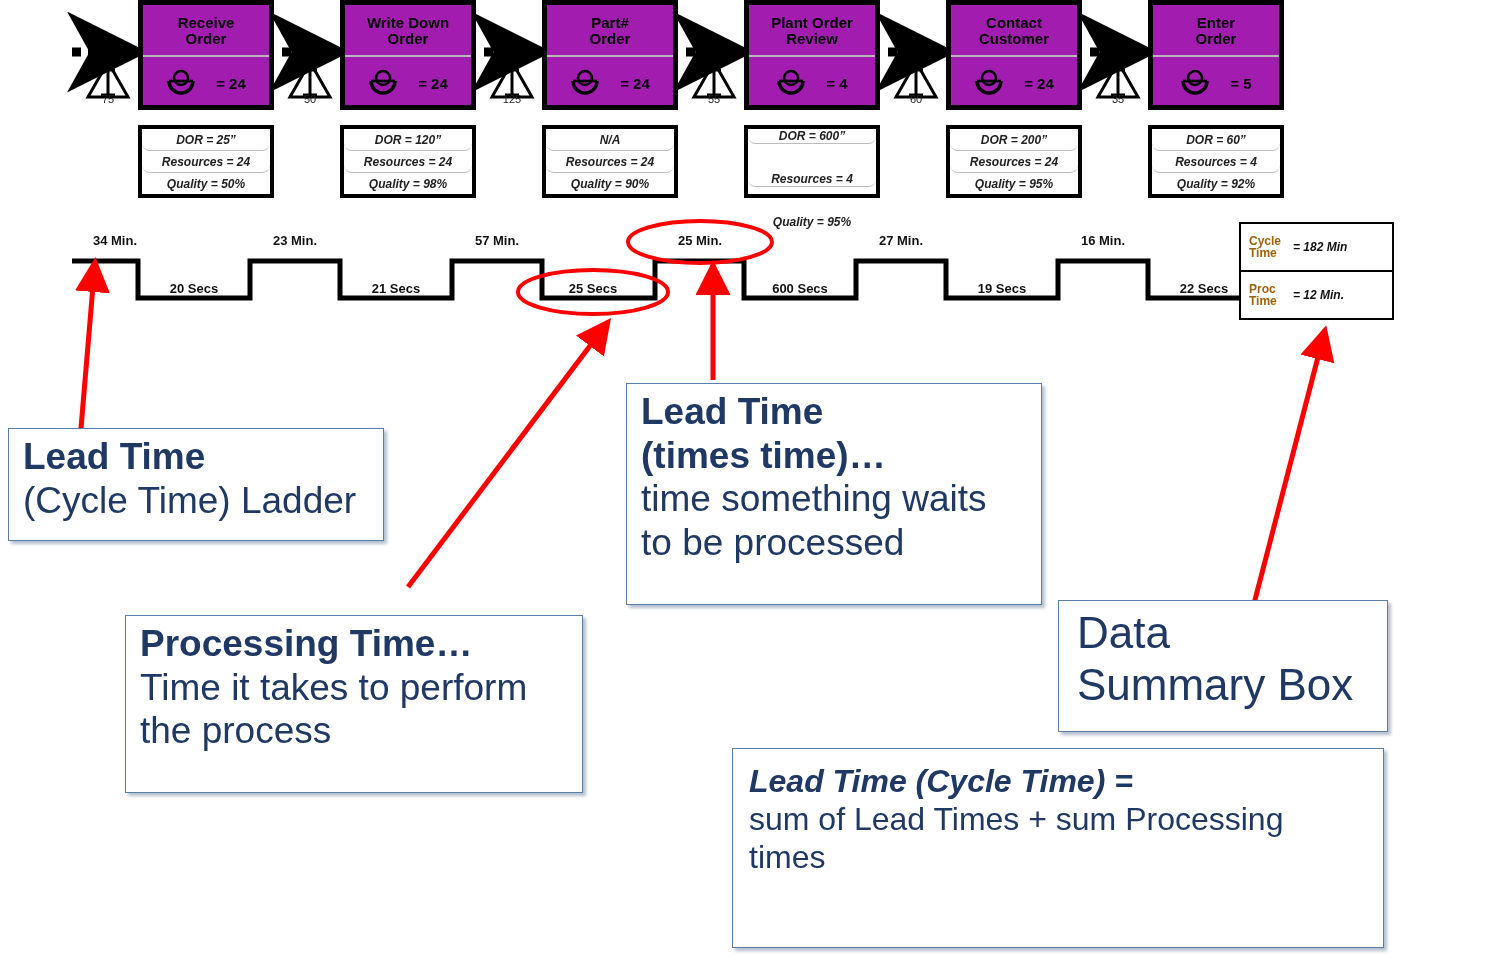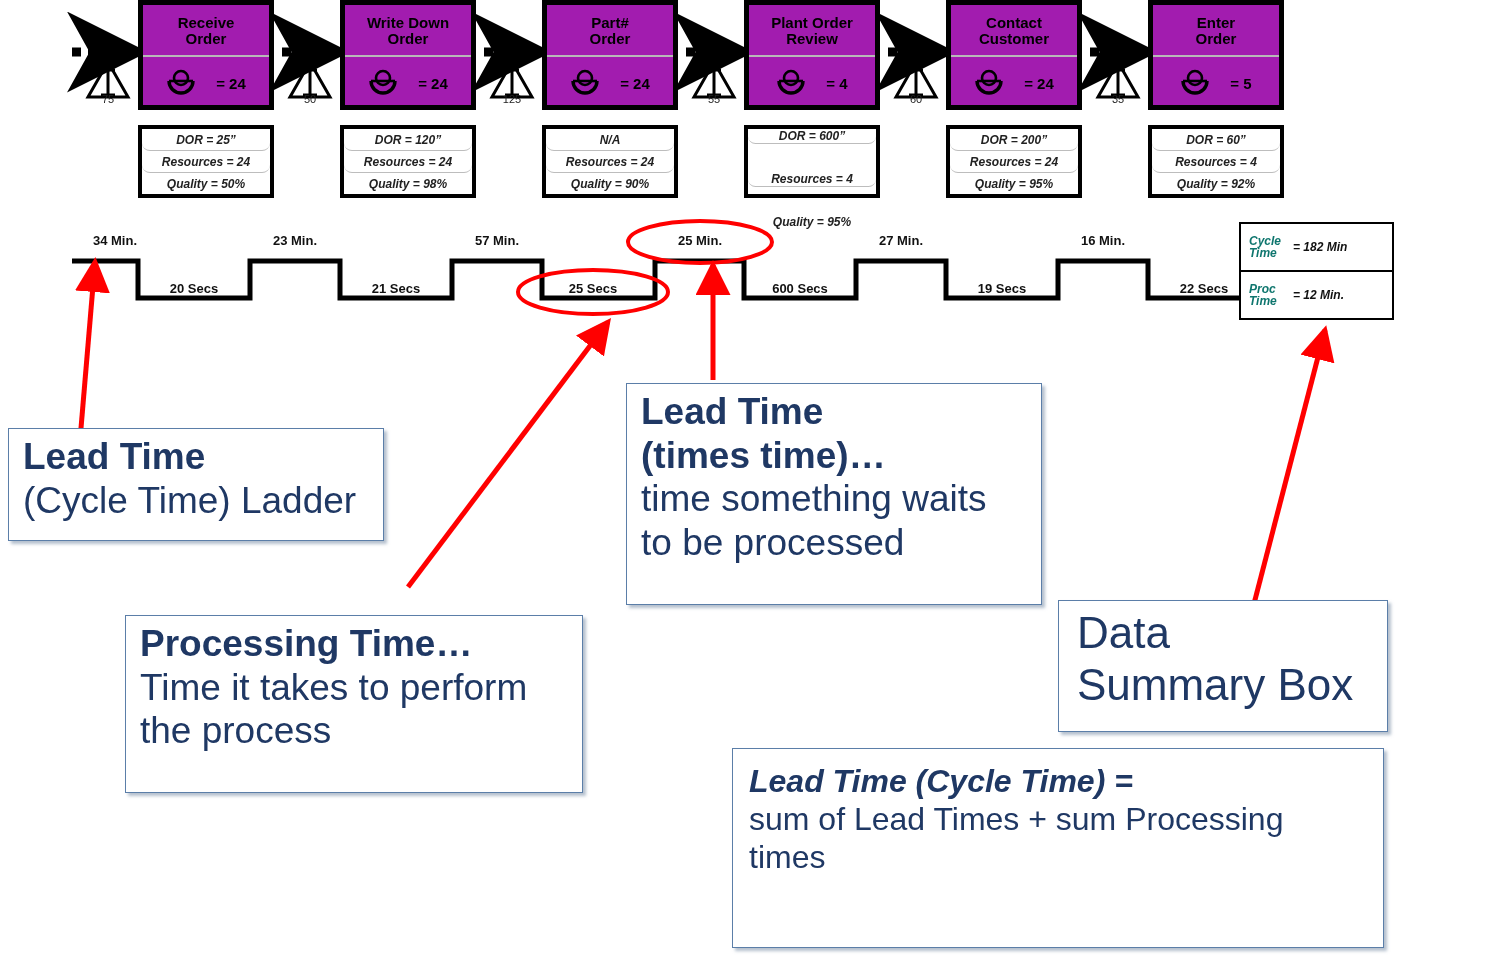--- a/index.html
+++ b/index.html
@@ -80,21 +80,21 @@
     box-sizing:border-box;
     display:flex;flex-direction:column;
   }
   .sum-row{
     flex:1;display:flex;align-items:center;
     border-bottom:2px solid #000;
     padding-left:8px;gap:4px;
   }
   .sum-row:last-child{border-bottom:none;}
   .sum-key{
-    color:#0f766e;font-size:12px;font-weight:bold;font-style:italic;
+    color:#a16207;font-size:12px;font-weight:bold;
     line-height:1.0;width:40px;
   }
   .sum-val{color:#111;font-size:12px;font-style:italic;font-weight:bold;white-space:nowrap;}
 
   
   .callout{
     position:absolute;
     background:#ffffff;
     border:1px solid #5b7ea8;
     box-shadow:3px 3px 3px rgba(120,140,165,.55);

